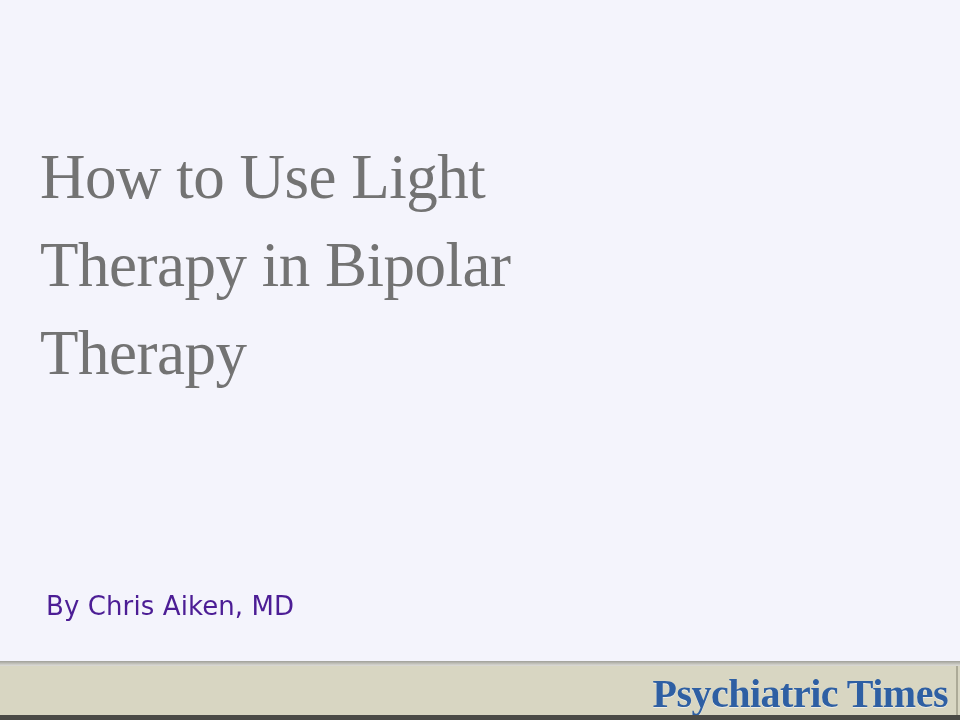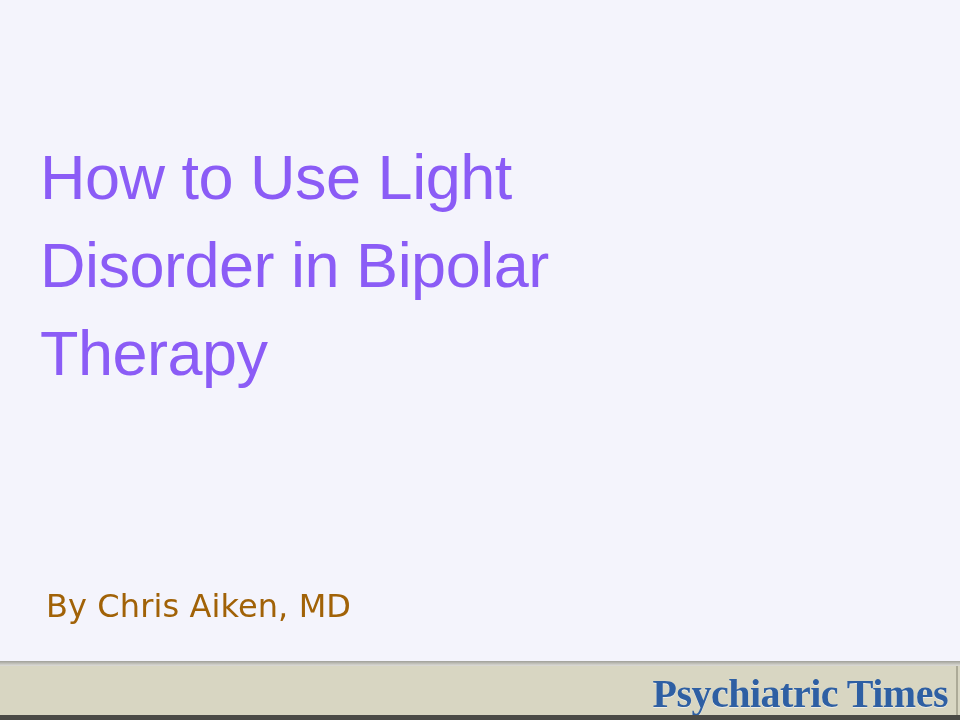--- a/index.html
+++ b/index.html
@@ -21,39 +21,39 @@
   
   #title-block {
     position: absolute;
     left: 40px;
     top: 133px;
     width: 640px;
   }
 
   .title-line {
     display: block;
-    font-family: Liberation Sans, sans-serif;
+    font-family: Liberation Serif, serif;
     font-size: 63px;
     line-height: 88px;
     font-weight: 400;
-    color: #8b5cf6;
+    color: #737373;
     letter-spacing: -0.5px;
     white-space: nowrap;
   }
 
   
   #subtitle {
     position: absolute;
     left: 46px;
     top: 589px;
     font-family: "DejaVu Sans", sans-serif;
-    font-size: 32px;
+    font-size: 26px;
     line-height: 34px;
     font-weight: 400;
-    color: #a16207;
+    color: #4c1d95;
     letter-spacing: 0.1px;
     white-space: nowrap;
   }
 
   
   #footer-band {
     position: absolute;
     left: 0;
     top: 661px;
     width: 960px;
@@ -118,21 +118,21 @@
     text-shadow: 0 1px 0 rgba(255,255,255,0.55);
   }
 </style>
 </head>
 <body>
 
 <div id="slide">
 
   <div id="title-block">
     <span class="title-line">How to Use Light</span>
-    <span class="title-line">Disorder in Bipolar</span>
+    <span class="title-line">Therapy in Bipolar</span>
     <span class="title-line">Therapy</span>
   </div>
 
   <div id="subtitle">By Chris Aiken, MD</div>
 
   <div id="footer-band">
     <div id="footer-shadow"></div>
     <div id="footer-fill"></div>
     <div id="footer-right-edge"></div>
     <div id="logo">Psychiatric Times</div>

